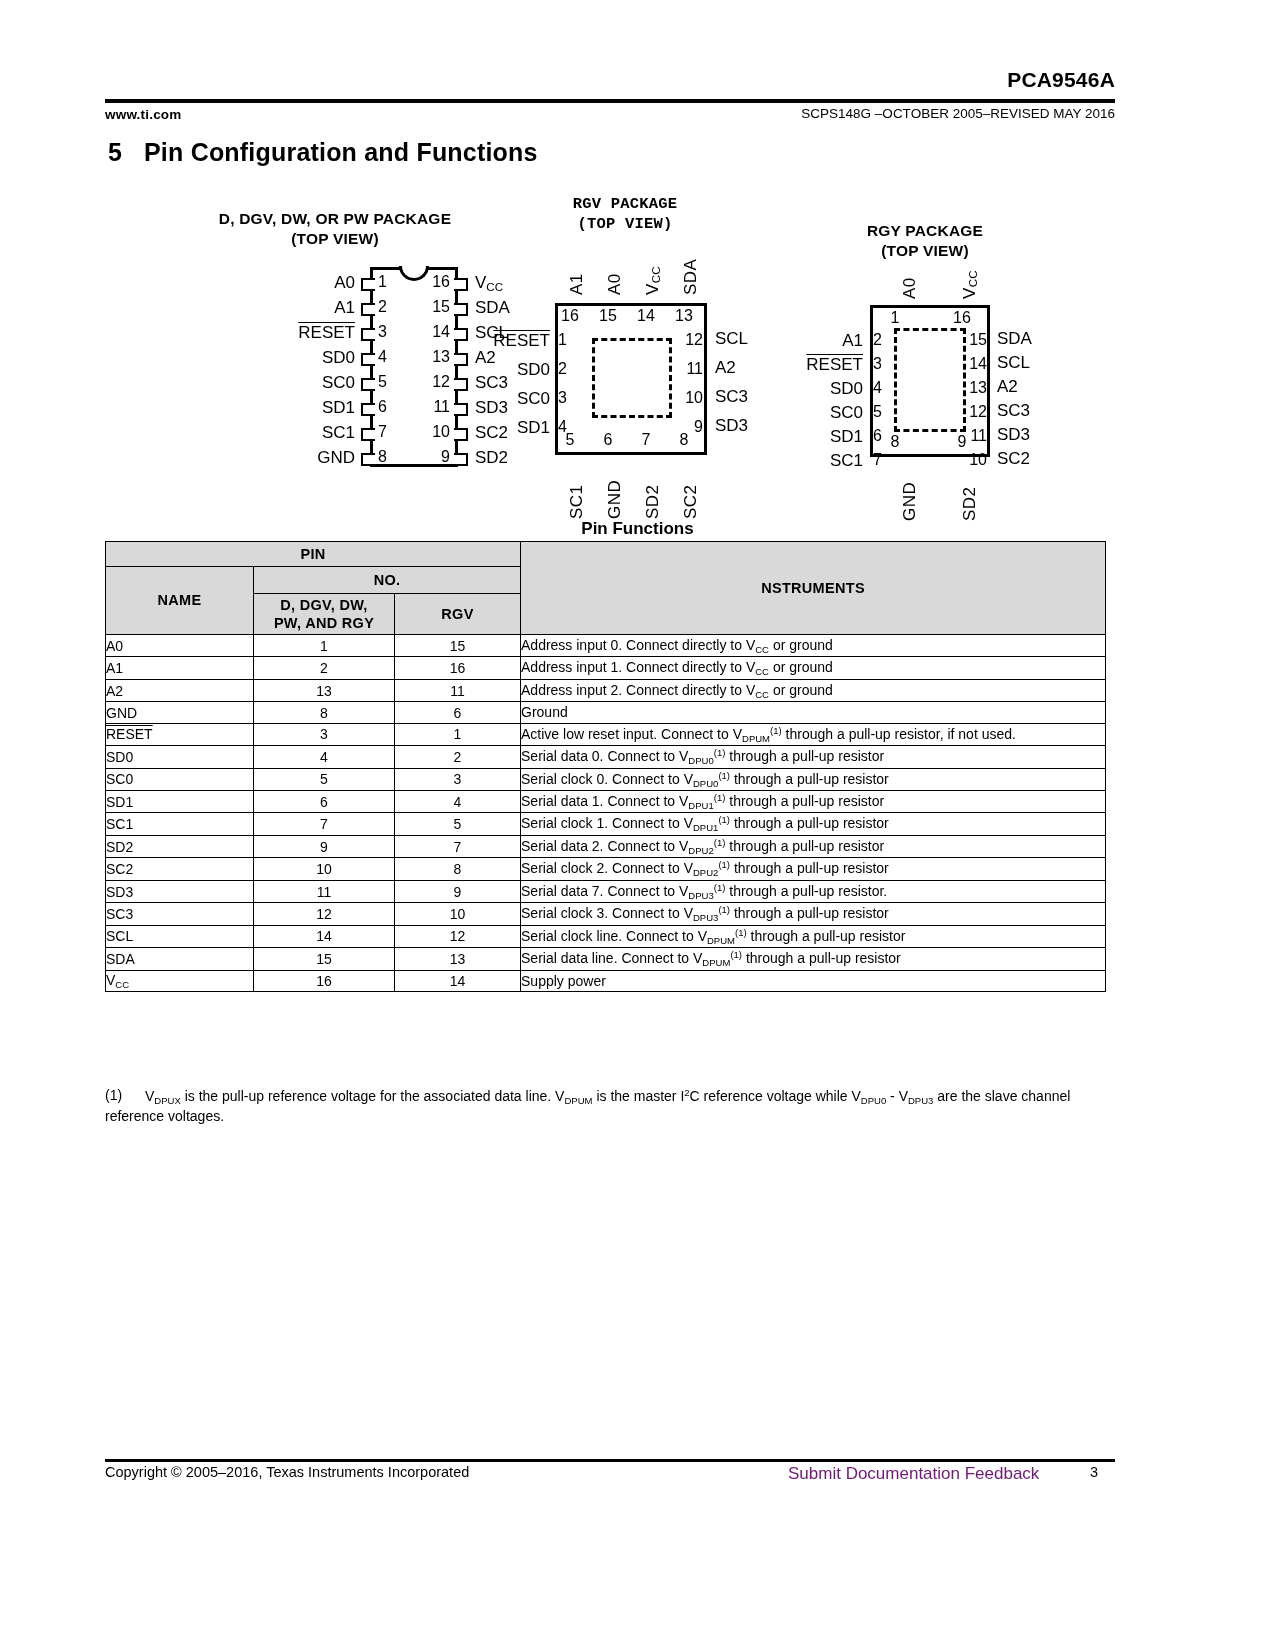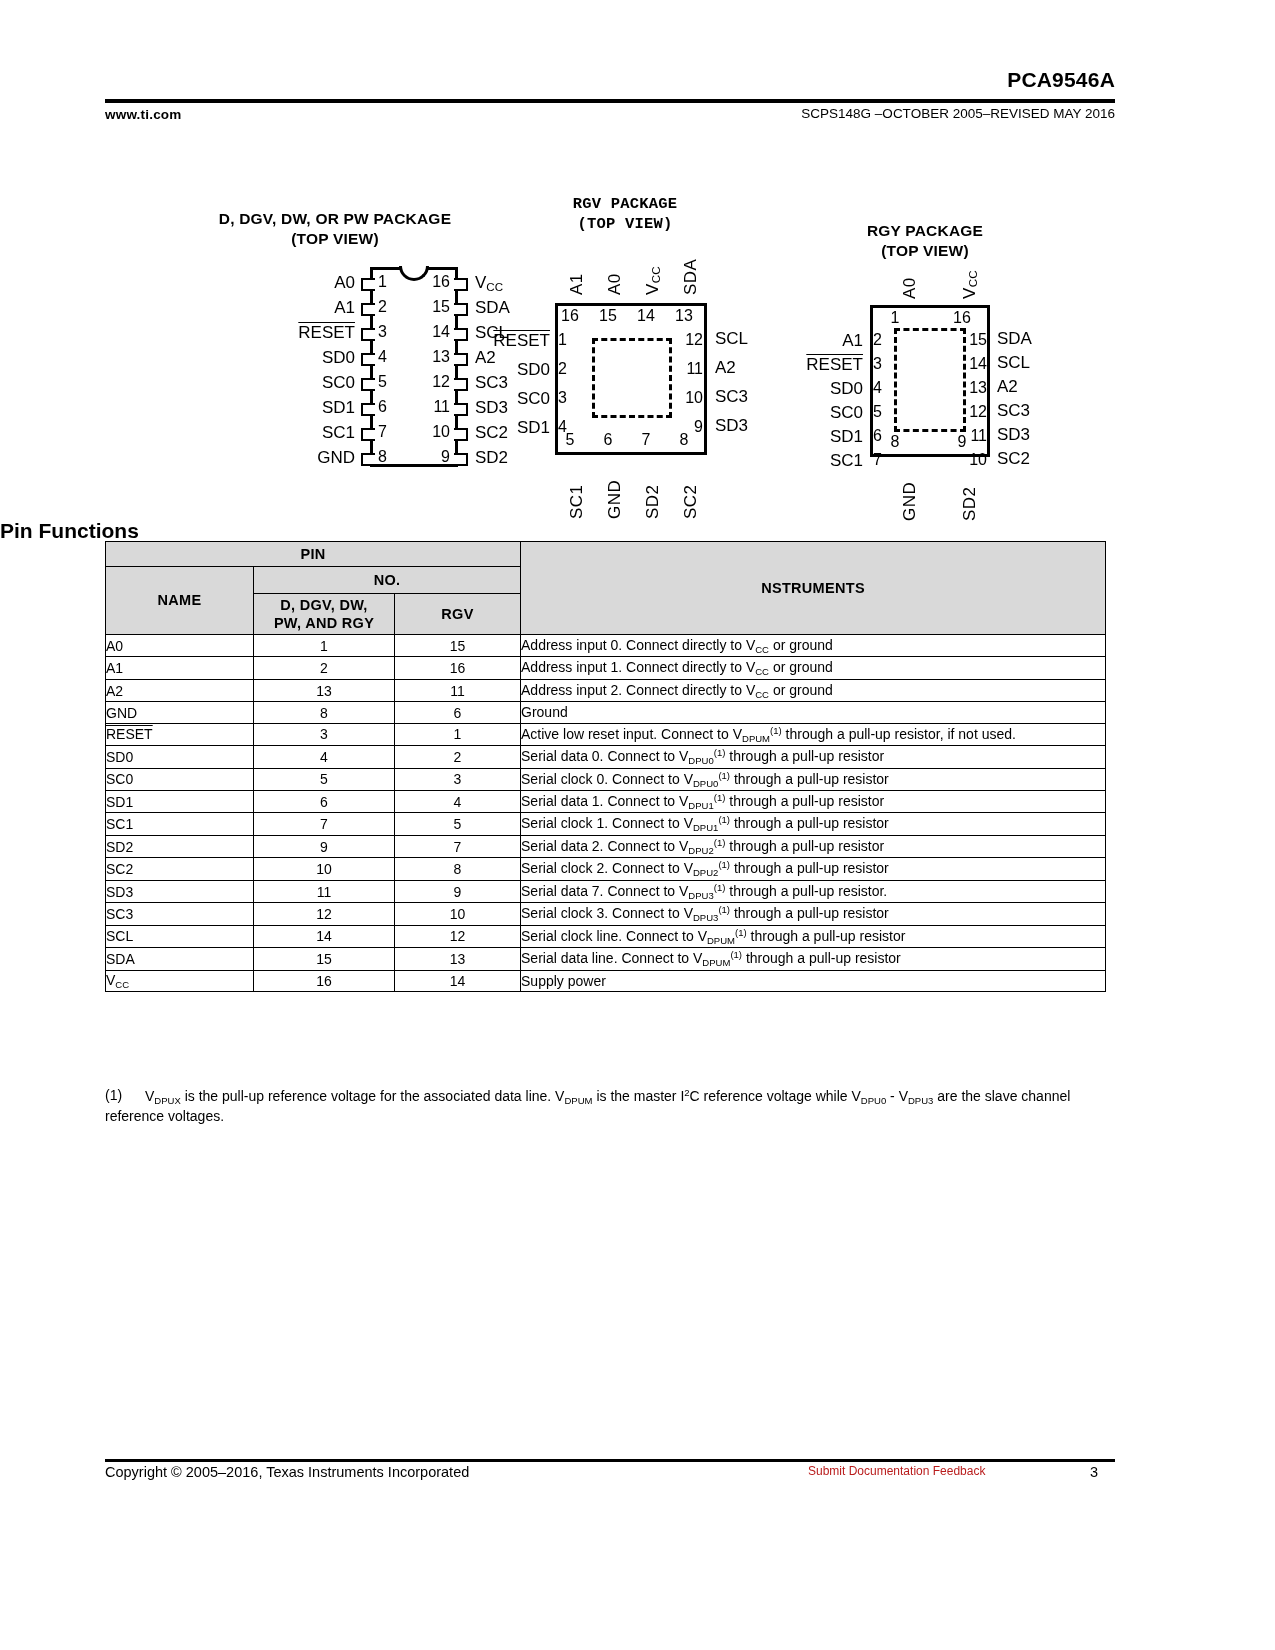--- a/index.html
+++ b/index.html
@@ -51,58 +51,61 @@
 
   
   .qfn-body { position:absolute; border:3px solid #000; box-sizing:border-box; background:#fff; }
   .qfn-pad { position:absolute; border:3px dashed #000; box-sizing:border-box; }
   .vside { position:absolute; font-size:17px; writing-mode:vertical-rl; transform:rotate(180deg); white-space:nowrap; letter-spacing:.5px; }
   .qnum { position:absolute; font-size:16px; text-align:center; }
   .sub { font-size:0.68em; vertical-align:-0.28em; letter-spacing:0; }
   .sup { font-size:0.68em; vertical-align:0.5em; }
 
   
-  .tbl-cap { position:absolute; left:0; top:519px; width:1275px; font-size:21px; font-weight:700; }
+  .tbl-cap { position:absolute; left:0; top:519px; width:1275px; text-align:center; font-size:17px; font-weight:700; }
   table.pinfn { position:absolute; left:105px; top:541px; width:1000px; border-collapse:collapse; table-layout:fixed; }
   table.pinfn th, table.pinfn td { border:1px solid #000; font-size:14px; font-weight:400; padding:0; }
   table.pinfn thead th { background:#d9d9d9; text-align:center; font-weight:700; font-size:14.5px; letter-spacing:.3px; line-height:1.25; }
   table.pinfn thead th.h-pin { height:24px; }
   table.pinfn thead th.h-no { height:26px; }
   table.pinfn thead th.h-name { }
   td.c-name { padding:5px 0 5px 8px; text-align:left; }
   td.c-num  { text-align:center; padding:5px 0; }
   td.c-desc { text-align:left; padding:5px 0 5px 8px; line-height:1.45; }
 
   
   .fnote { position:absolute; left:105px; top:1086px; width:1010px; font-size:14px; line-height:1.42; }
   .fnote .mark { position:absolute; left:0; top:0; width:40px; }
   .fnote .body { margin-left:40px; }
 
   
   .ftr-rule { position:absolute; left:105px; top:1459px; width:1010px; height:3px; background:#000; }
   .ftr-copy { position:absolute; left:105px; top:1464px; font-size:14.5px; }
-  .ftr-link { position:absolute; left:808px; top:1464px; font-size:12px; color:#b91c1c; }
+  .ftr-link { position:absolute; left:788px; top:1464px; font-size:17px; color:#701a75; }
   .ftr-page { position:absolute; left:1090px; top:1464px; font-size:14.5px; }
   .ftr-prod { position:absolute; left:0; top:1494px; width:1275px; text-align:center; font-size:14.5px; }
   .ftr-prod a { color:#1b5fbe; text-decoration:none; }
 </style>
 </head>
 <body>
 
 <div class="page">
 
   <div class="hdr">
 
 
     <div class="partno">PCA9546A</div>
     <div class="ti-url">www.ti.com</div>
     <div class="docid">SCPS148G –OCTOBER 2005–REVISED MAY 2016</div>
   </div>
   <div class="hdr-rule"></div>
 
+  <div class="sec-title">
+    <span class="num">5</span><span>Pin Configuration and Functions</span>
+  </div>
 
   <div class="diagrams">
 
     <div>
       <div class="pkg-title" style="left:60px; top:14px; width:340px;">
         <span>D, DGV, DW, OR PW PACKAGE</span><br>
         <span>(TOP VIEW)</span>
       </div>
 
       <div class="dip">

